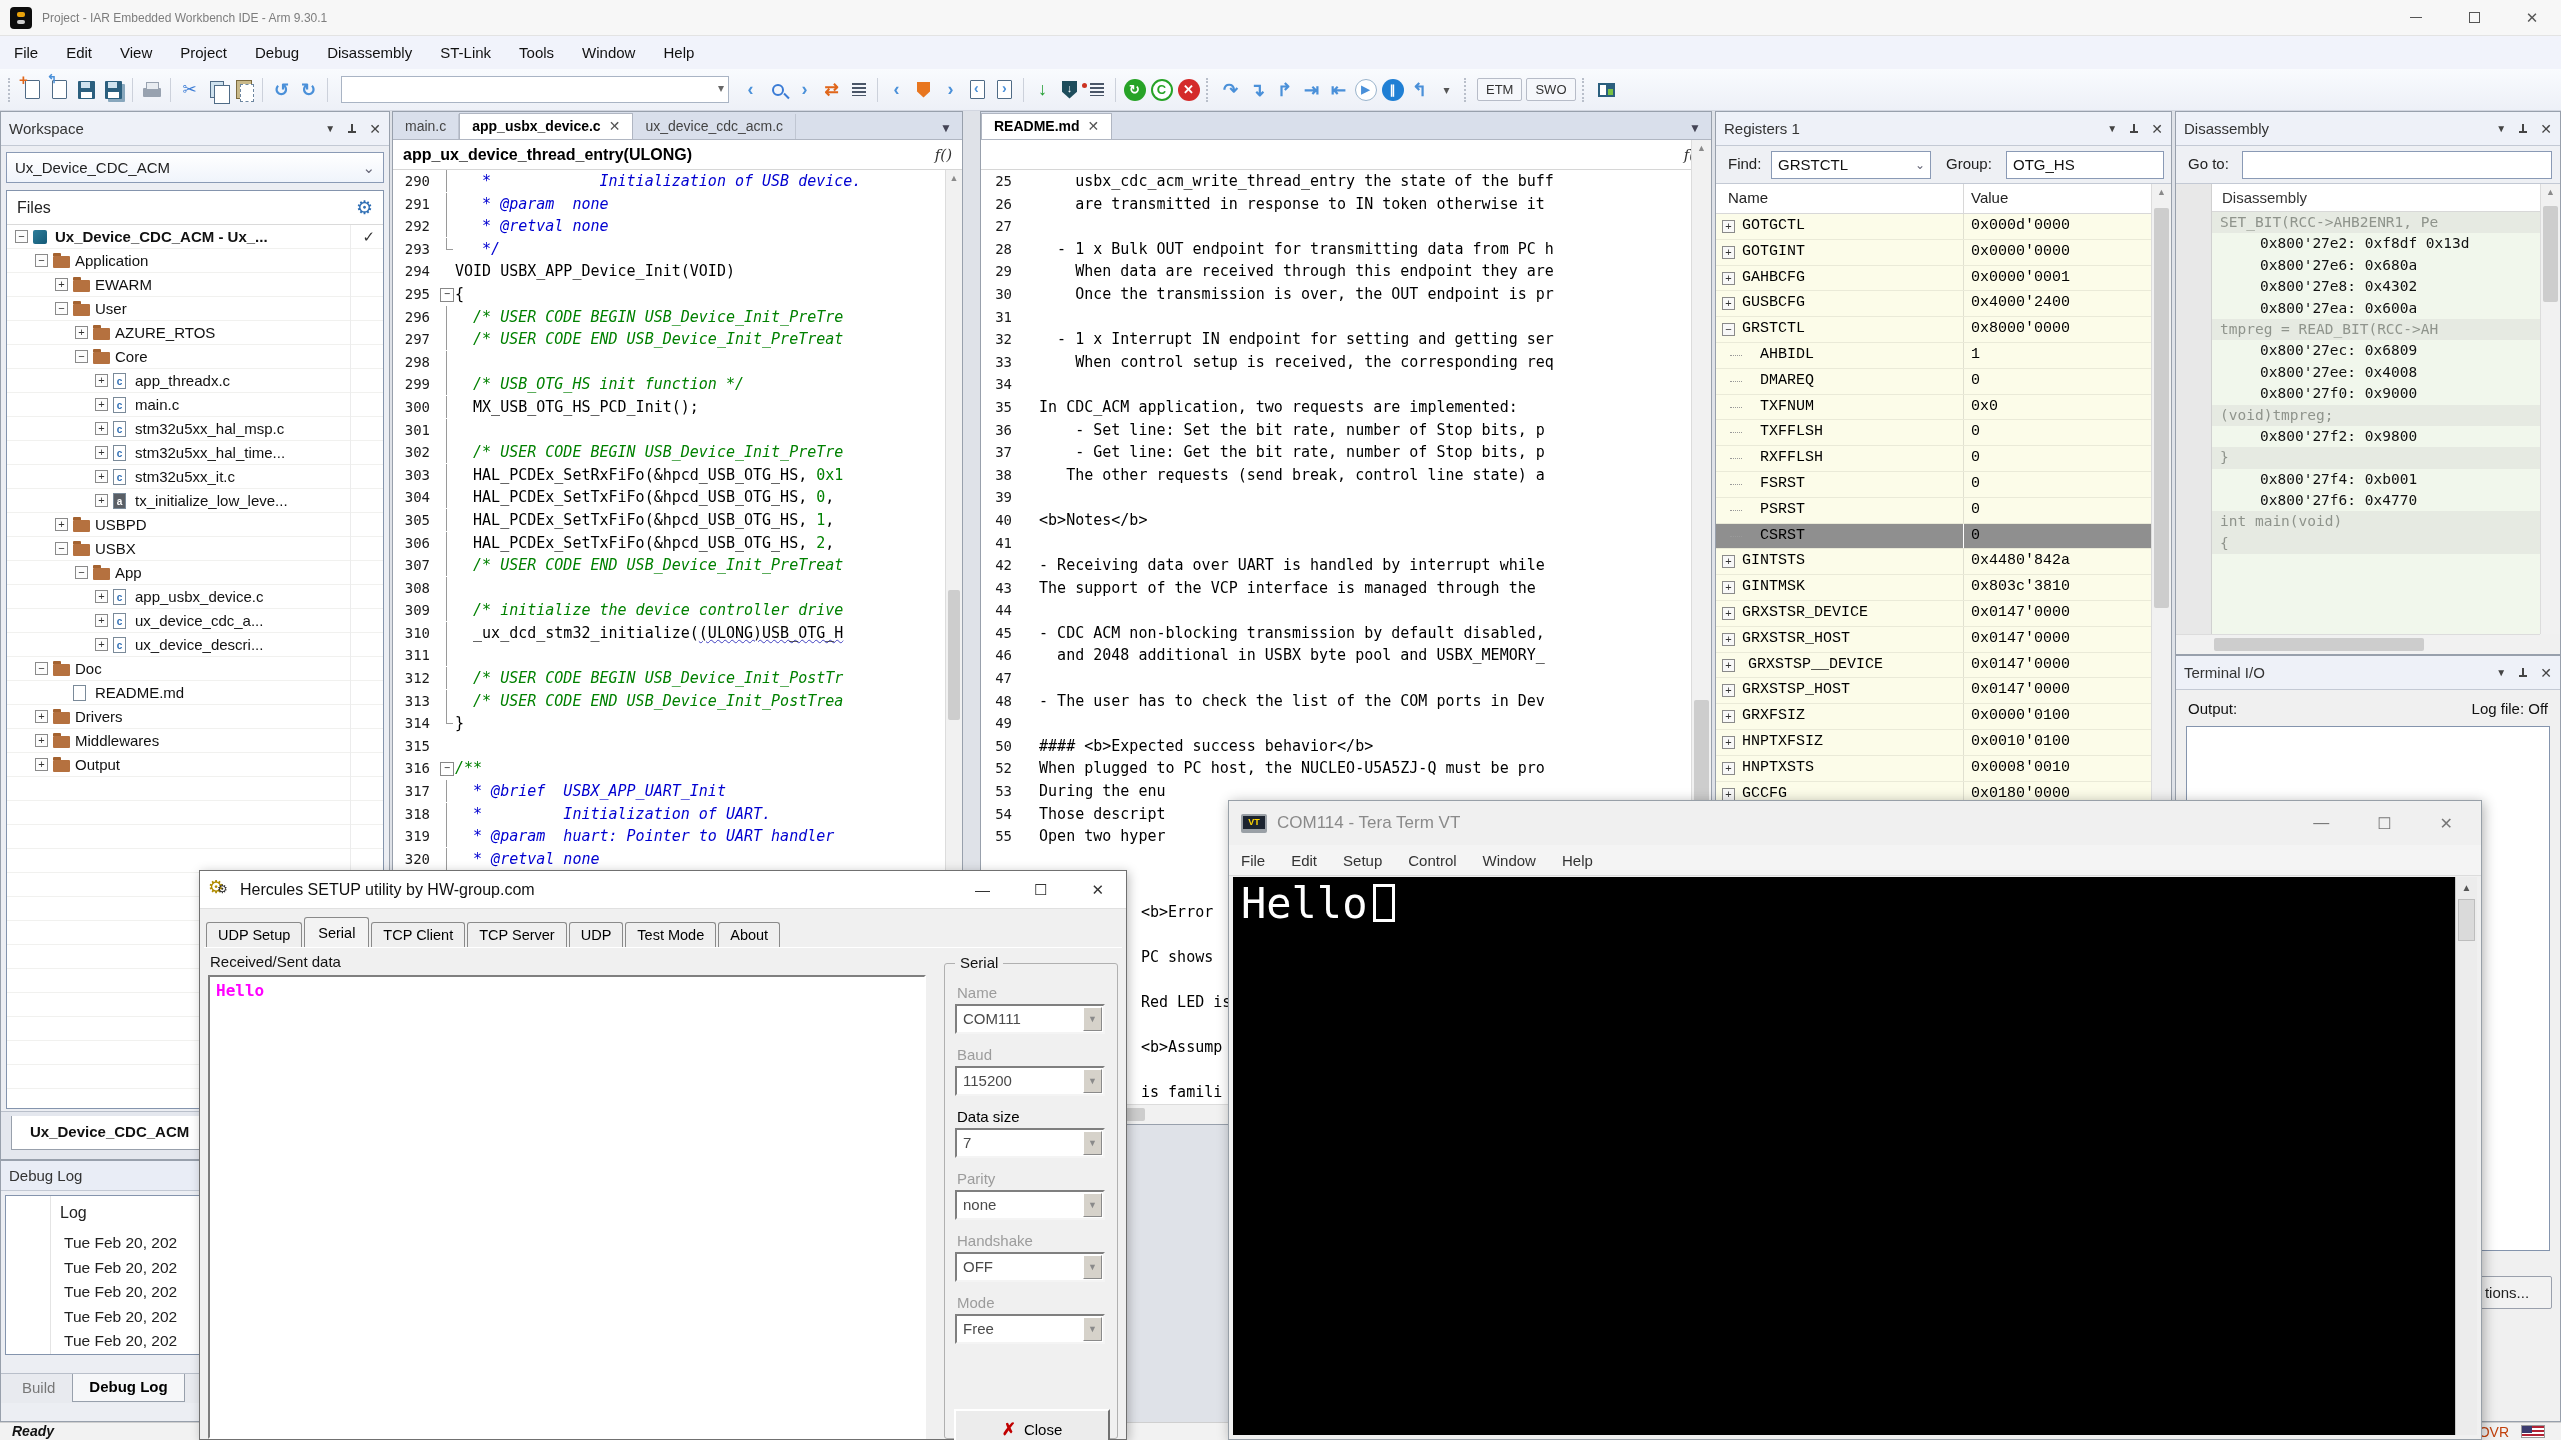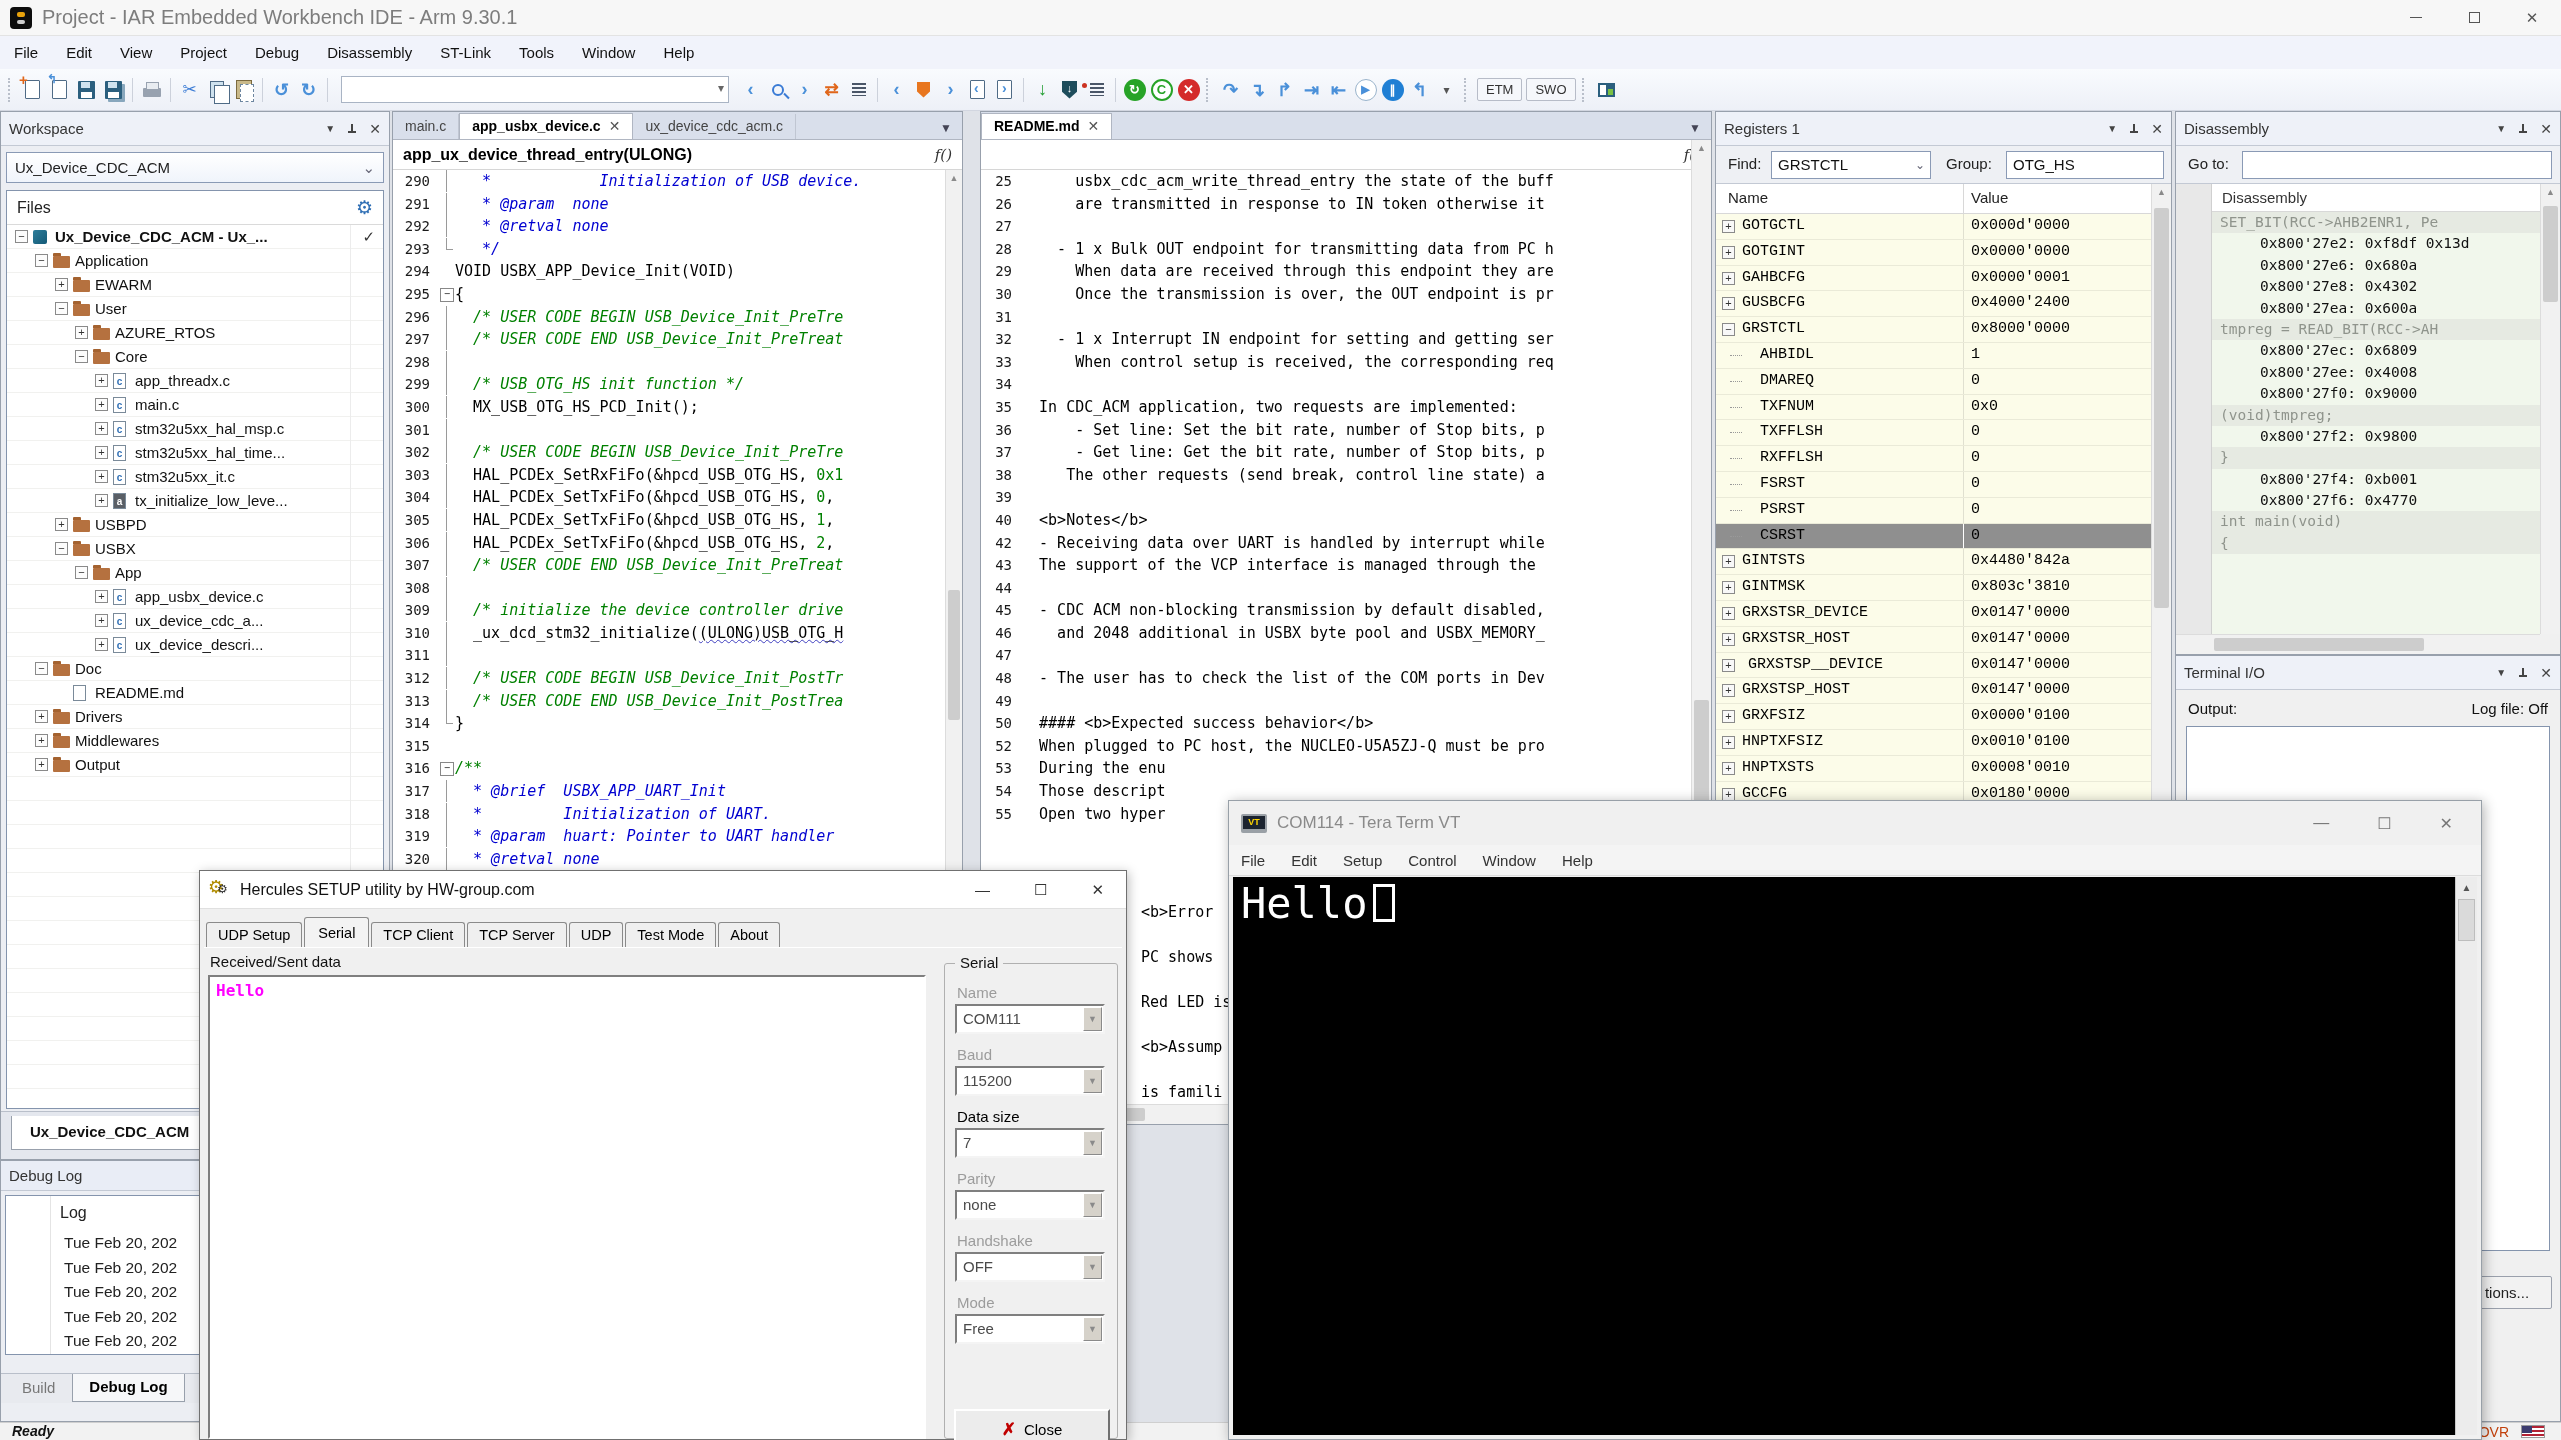--- a/index.html
+++ b/index.html
@@ -4,21 +4,21 @@
 <style>
   * { margin:0; padding:0; box-sizing:border-box; }
   html,body { width:2561px; height:1440px; overflow:hidden; }
   body { font-family:"Liberation Sans", sans-serif; background:#dfe2e8; position:relative; }
 
   
   #titlebar { position:absolute; left:0; top:0; width:2561px; height:36px; background:#f7f7f7; border-bottom:1px solid #e3e3e3; display:flex; align-items:center; }
   #app-icon { width:22px; height:22px; border-radius:4px; background:#0d0d0d; margin:0 10px 0 10px; position:relative; }
   #app-icon::before { content:""; position:absolute; left:7px; top:5px; width:8px; height:5px; border-radius:2px; background:#e8a20c; }
   #app-icon::after { content:""; position:absolute; left:7px; top:13px; width:8px; height:4px; border-radius:2px; background:#cfcfcf; }
-  #title-text { color:#7d7d7d; font-size:20px; }
+  #title-text { color:#7d7d7d; font-size:12px; }
   #win-controls { margin-left:auto; display:flex; height:36px; }
   .wc { width:58px; height:36px; display:flex; align-items:center; justify-content:center; color:#555; font-size:15px; }
   .wc .sq { width:11px; height:11px; border:1px solid #555; display:inline-block; }
   .wc .mn { width:12px; height:1px; background:#555; display:inline-block; }
 
   
   #menubar { position:absolute; left:0; top:36px; width:2561px; height:33px; background:#f1f3fb; display:flex; align-items:center; padding-left:14px; gap:28px; }
   .menu-item { font-size:15px; color:#111; cursor:default; }
 
   
@@ -597,20 +597,21 @@
       <div class="code-line"><span class="ln">31</span><span class="ck">  </span></div>
       <div class="code-line"><span class="ln">32</span><span class="ck">    - 1 x Interrupt IN endpoint for setting and getting ser</span></div>
       <div class="code-line"><span class="ln">33</span><span class="ck">      When control setup is received, the corresponding req</span></div>
       <div class="code-line"><span class="ln">34</span><span class="ck">  </span></div>
       <div class="code-line"><span class="ln">35</span><span class="ck">  In CDC_ACM application, two requests are implemented:</span></div>
       <div class="code-line"><span class="ln">36</span><span class="ck">      - Set line: Set the bit rate, number of Stop bits, p</span></div>
       <div class="code-line"><span class="ln">37</span><span class="ck">      - Get line: Get the bit rate, number of Stop bits, p</span></div>
       <div class="code-line"><span class="ln">38</span><span class="ck">     The other requests (send break, control line state) a</span></div>
       <div class="code-line"><span class="ln">39</span><span class="ck">  </span></div>
       <div class="code-line"><span class="ln">40</span><span class="ck">  &lt;b&gt;Notes&lt;/b&gt;</span></div>
+      <div class="code-line"><span class="ln">41</span><span class="ck">  </span></div>
       <div class="code-line"><span class="ln">42</span><span class="ck">  - Receiving data over UART is handled by interrupt while</span></div>
       <div class="code-line"><span class="ln">43</span><span class="ck">  The support of the VCP interface is managed through the</span></div>
       <div class="code-line"><span class="ln">44</span><span class="ck">  </span></div>
       <div class="code-line"><span class="ln">45</span><span class="ck">  - CDC ACM non-blocking transmission by default disabled,</span></div>
       <div class="code-line"><span class="ln">46</span><span class="ck">    and 2048 additional in USBX byte pool and USBX_MEMORY_</span></div>
       <div class="code-line"><span class="ln">47</span><span class="ck">  </span></div>
       <div class="code-line"><span class="ln">48</span><span class="ck">  - The user has to check the list of the COM ports in Dev</span></div>
       <div class="code-line"><span class="ln">49</span><span class="ck">  </span></div>
       <div class="code-line"><span class="ln">50</span><span class="ck">  #### &lt;b&gt;Expected success behavior&lt;/b&gt;</span></div>
       <div class="code-line"><span class="ln">52</span><span class="ck">  When plugged to PC host, the NUCLEO-U5A5ZJ-Q must be pro</span></div>

